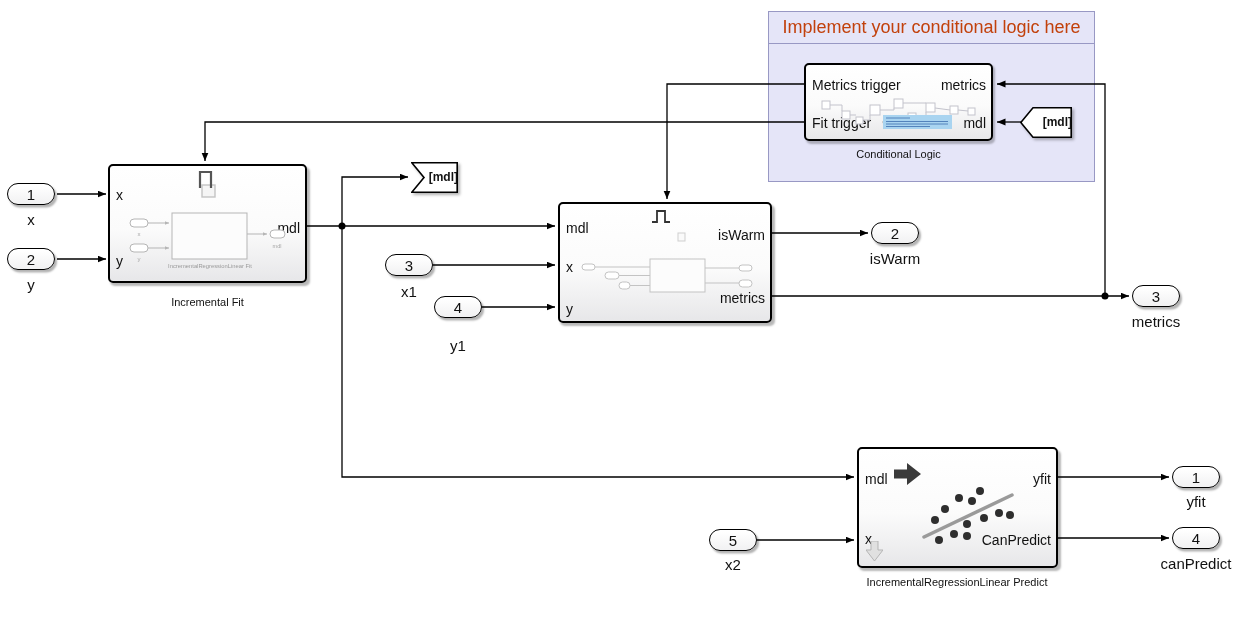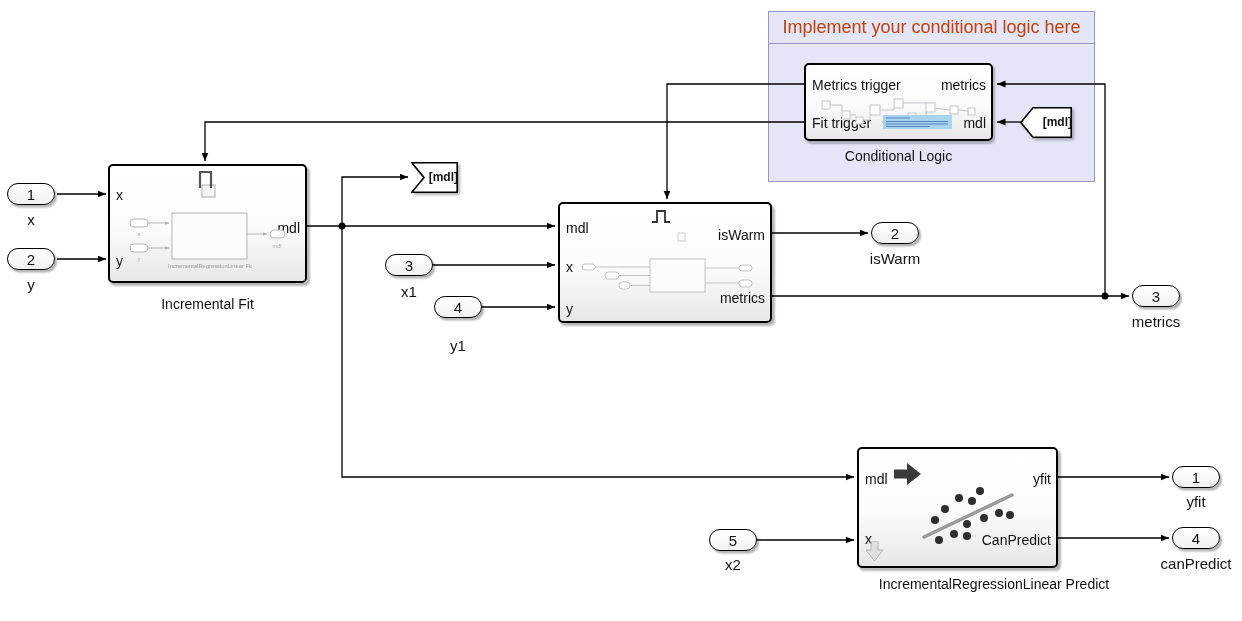--- a/index.html
+++ b/index.html
@@ -10,21 +10,21 @@
           background:#e5e5f8;border:1px solid #9898c4;box-sizing:border-box;}
   .region-title{height:31px;line-height:30px;text-align:center;border-bottom:1px solid #9898c4;
           color:#c2410c;font-size:18px;white-space:nowrap;}
   
   .block{position:absolute;border:2px solid #000;box-sizing:border-box;border-radius:5px;
           background:linear-gradient(180deg,#ffffff 0%,#fbfbfb 55%,#e7e7e9 100%);
           box-shadow:2.5px 3px 2px rgba(0,0,0,.28);text-decoration:underline;}
   .port{position:absolute;font-size:14px;line-height:15px;color:#111;white-space:nowrap;}
   .port.l{left:6px}
   .port.r{right:5px;text-align:right}
-  .bname{position:absolute;font-size:14px;text-align:center;color:#111;white-space:nowrap;}
+  .bname{position:absolute;font-size:11px;text-align:center;color:#111;white-space:nowrap;}
   
   .oval{position:absolute;width:48px;height:22px;border:1.6px solid #000;border-radius:12px;
           background:linear-gradient(180deg,#ffffff 10%,#f1f1f2 100%);box-sizing:border-box;
           box-shadow:2px 2.5px 2px rgba(0,0,0,.30);
           display:flex;align-items:center;justify-content:center;font-size:15px;}
   .plabel{position:absolute;width:100px;font-size:15px;text-align:center;color:#111;white-space:nowrap;}
   
   .tag{position:absolute;}
   .tag svg{filter:drop-shadow(2px 2.5px 1.5px rgba(0,0,0,.30));display:block;}
   .tag span{position:absolute;left:0;top:0;width:100%;height:100%;line-height:30px;
@@ -188,21 +188,21 @@
           <circle cx="65" cy="31" r="4"></circle>
         <circle cx="48" cy="37" r="4"></circle>
           <circle cx="80" cy="26" r="4"></circle>
           <circle cx="91" cy="28" r="4"></circle>
         <circle cx="20" cy="53" r="4"></circle>
           <circle cx="35" cy="47" r="4"></circle>
           <circle cx="48" cy="49" r="4"></circle>
       </g>
     </svg>
   </div>
-  <div class="bname" style="left:809px;top:576px;width:370px;">IncrementalRegressionLinear Predict</div>
+  <div class="bname" style="left:772px;top:576px;width:370px;">IncrementalRegressionLinear Predict</div>
 
   <div class="tag" style="left:411px;top:162px;width:47px;height:31px;">
     <svg width="47" height="31" viewBox="0 0 47 31">
       <polygon points="0.8,0.8 46.2,0.8 46.2,30.2 0.8,30.2 13,15.5" fill="#fff" stroke="#000" stroke-width="1.6"></polygon>
     </svg>
     <span style="padding-left:10px;box-sizing:border-box;">[mdl]</span>
   </div>
   <div class="tag" style="left:1020px;top:107px;width:52px;height:31px;">
     <svg width="52" height="31" viewBox="0 0 52 31">
       <polygon points="13,0.8 51.2,0.8 51.2,30.2 13,30.2 0.8,15.5" fill="#fff" stroke="#000" stroke-width="1.6"></polygon>

